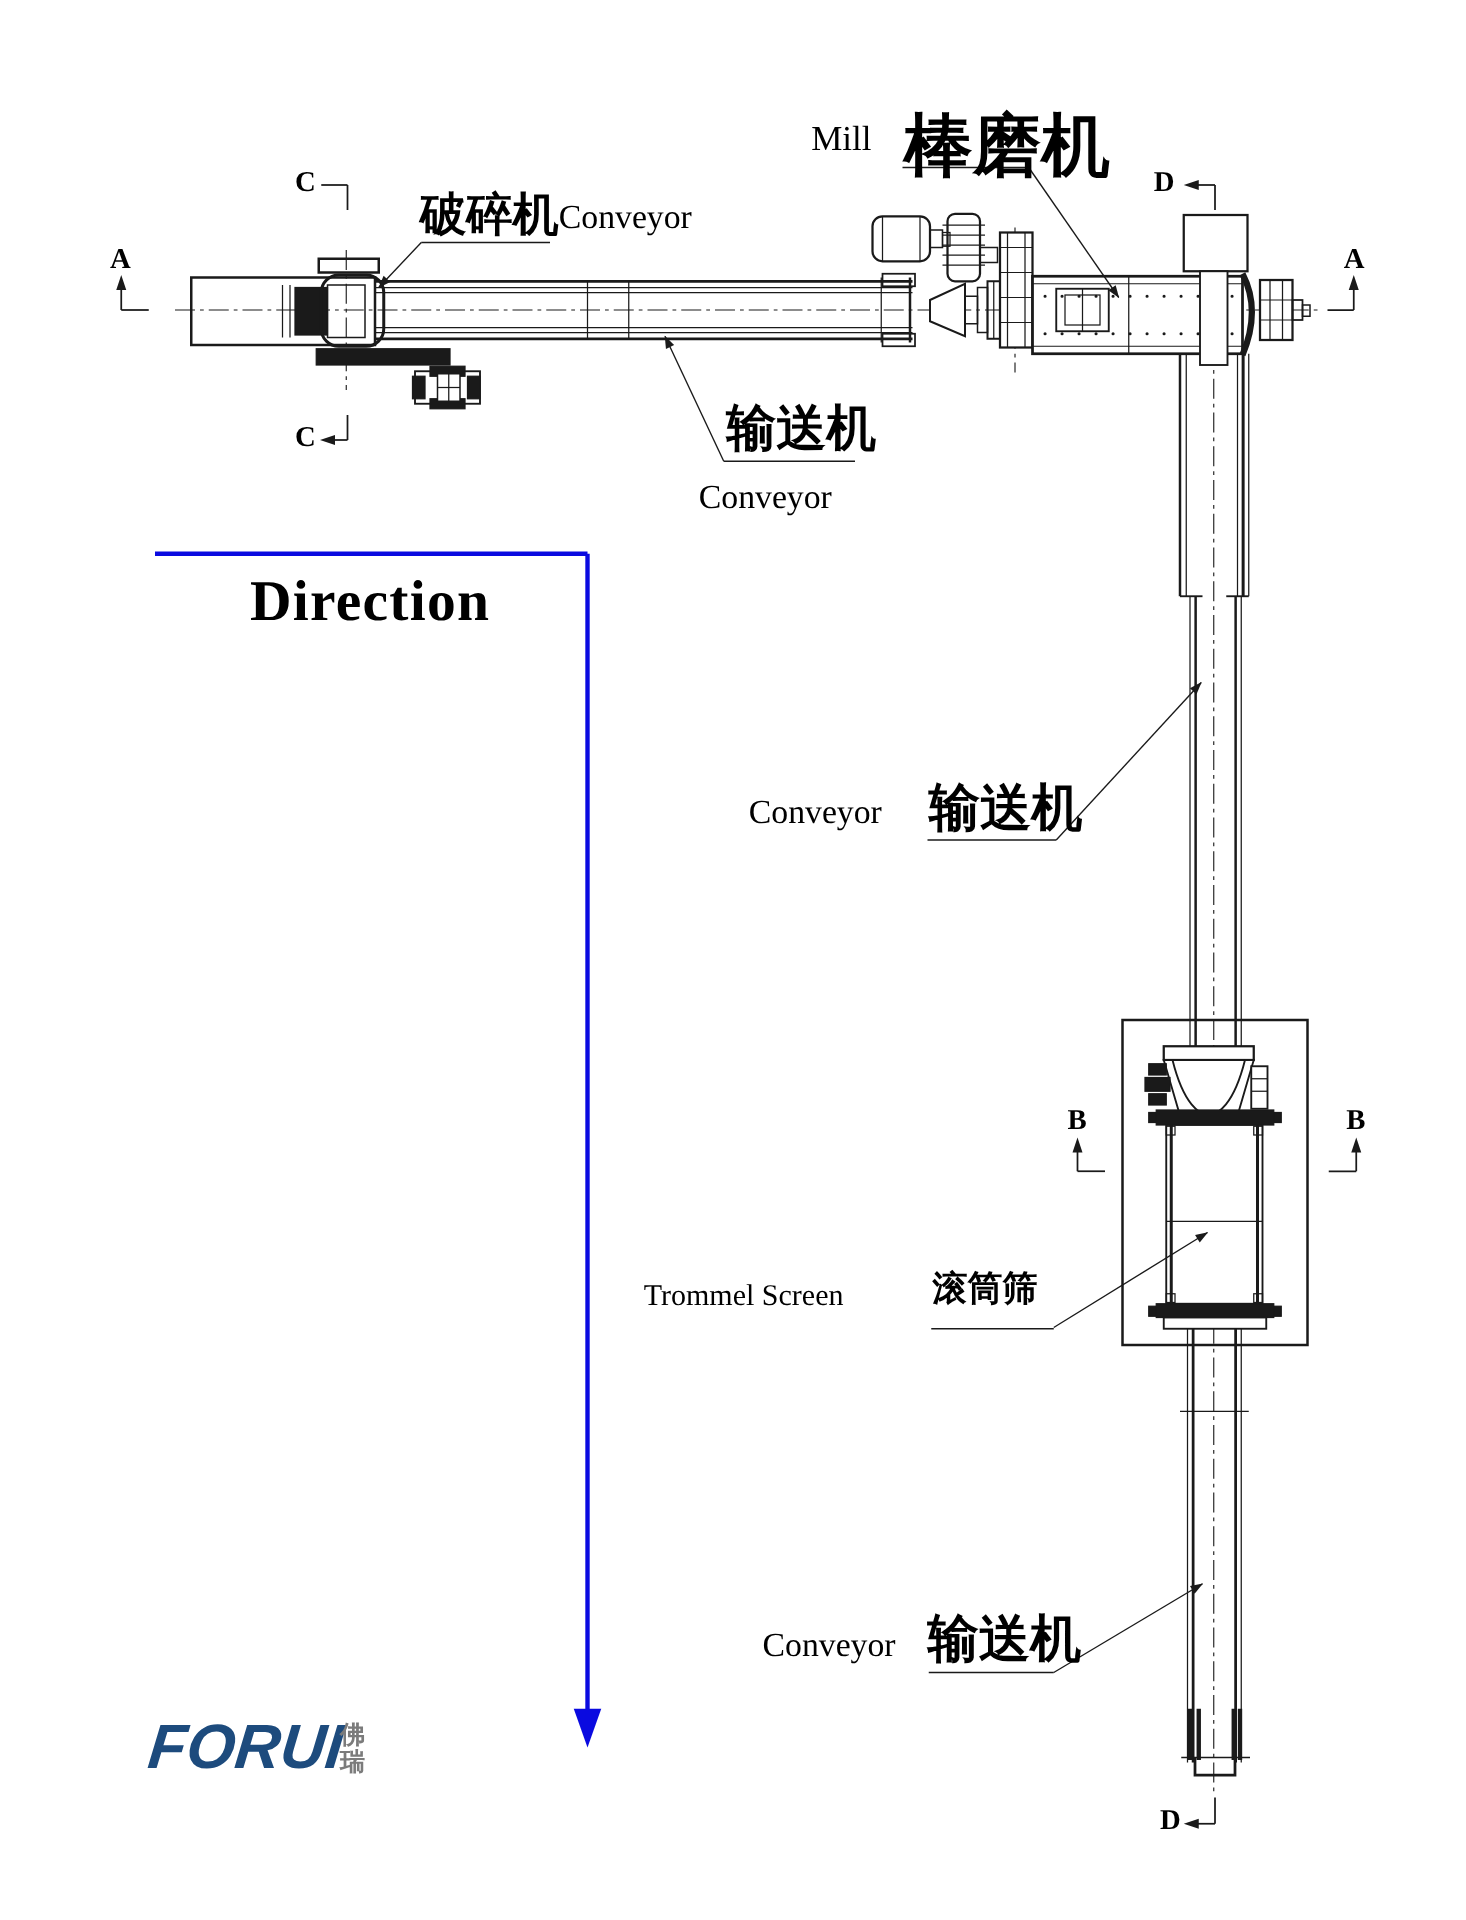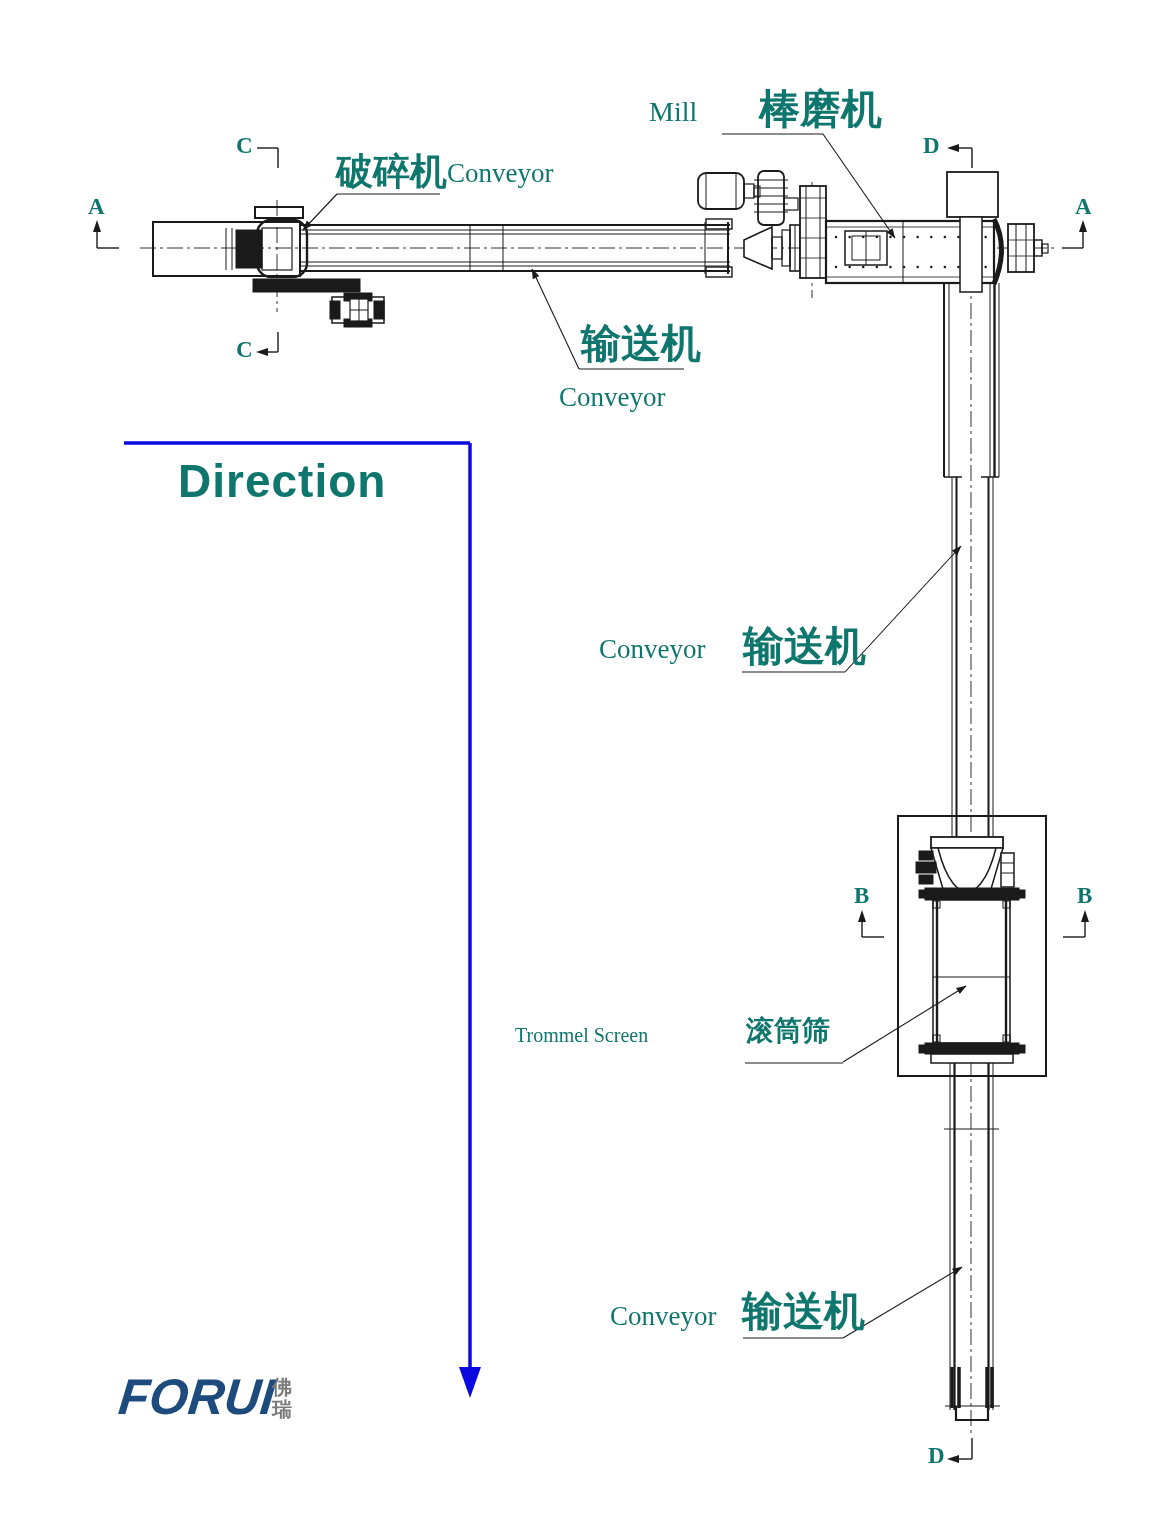--- a/index.html
+++ b/index.html
@@ -1,23 +1,23 @@
 <!DOCTYPE html>
 <html><head>
 <meta charset="utf-8">
 <style>
   html,body{margin:0;padding:0;background:#ffffff;}
   #stage{position:relative;width:1173px;height:1536px;background:#fff;overflow:hidden;
          font-family:"Liberation Serif", serif;}
   #drawing{position:absolute;left:0;top:0;}
-  .txt{position:absolute;white-space:nowrap;color:#0f766e;line-height:1;}
+  .txt{position:absolute;white-space:nowrap;color:#000000;line-height:1;}
   .cad{font-family:"Liberation Serif", serif;}
   .zh{font-family:"DejaVu Sans", sans-serif;font-weight:600;}
   .marker{font-family:"Liberation Serif", serif;font-weight:700;font-size:23px;}
-  .dir{font-family:Liberation Sans, sans-serif;font-weight:600;font-size:46px;letter-spacing:1px;}
+  .dir{font-family:Liberation Serif, serif;font-weight:600;font-size:46px;letter-spacing:1px;margin-left:22px;}
   .logo-en{font-family:"Liberation Sans", sans-serif;font-style:italic;font-weight:800;
            font-size:50px;letter-spacing:0px;transform:skewX(-6deg);}
   .logo-zh{font-family:"DejaVu Sans", sans-serif;font-weight:700;font-size:20px;}
 </style>
 </head>
 <body>
 
 <div id="stage">
 
   <svg id="drawing" width="1173" height="1536" viewBox="0 0 1173 1536" stroke="#1a1a1a" fill="none" stroke-width="1">
@@ -238,26 +238,26 @@
     </g>
   </svg>
 
   <div class="txt zh" style="left:336px;top:153px;font-size:37px;text-align:right;">破碎机</div>
   <div class="txt cad" style="left:447px;top:160px;font-size:27px;">Conveyor</div>
 
   <div class="txt zh" style="left:581px;top:323px;font-size:40px;">输送机</div>
   <div class="txt cad" style="left:559px;top:384px;font-size:27px;">Conveyor</div>
 
   <div class="txt cad" style="left:649px;top:98px;font-size:28px;">Mill</div>
-  <div class="txt zh" style="left:759px;top:89px;font-size:41px;">棒磨机</div>
+  <div class="txt zh" style="left:723px;top:89px;font-size:55px;">棒磨机</div>
 
   <div class="txt cad" style="left:599px;top:636px;font-size:27px;">Conveyor</div>
   <div class="txt zh" style="left:743px;top:626px;font-size:41px;">输送机</div>
 
-  <div class="txt cad" style="left:515px;top:1025px;font-size:20px;">Trommel Screen</div>
+  <div class="txt cad" style="left:515px;top:1025px;font-size:24px;">Trommel Screen</div>
   <div class="txt zh" style="left:746px;top:1017px;font-size:28px;">滚筒筛</div>
 
   <div class="txt cad" style="left:610px;top:1303px;font-size:27px;">Conveyor</div>
   <div class="txt zh" style="left:742px;top:1291px;font-size:41px;">输送机</div>
 
   <div class="txt dir" style="left:178px;top:458px;">Direction</div>
 
   <div class="txt marker" style="left:88px;top:195px;">A</div>
   <div class="txt marker" style="left:1075px;top:195px;">A</div>
   <div class="txt marker" style="left:854px;top:884px;">B</div>

